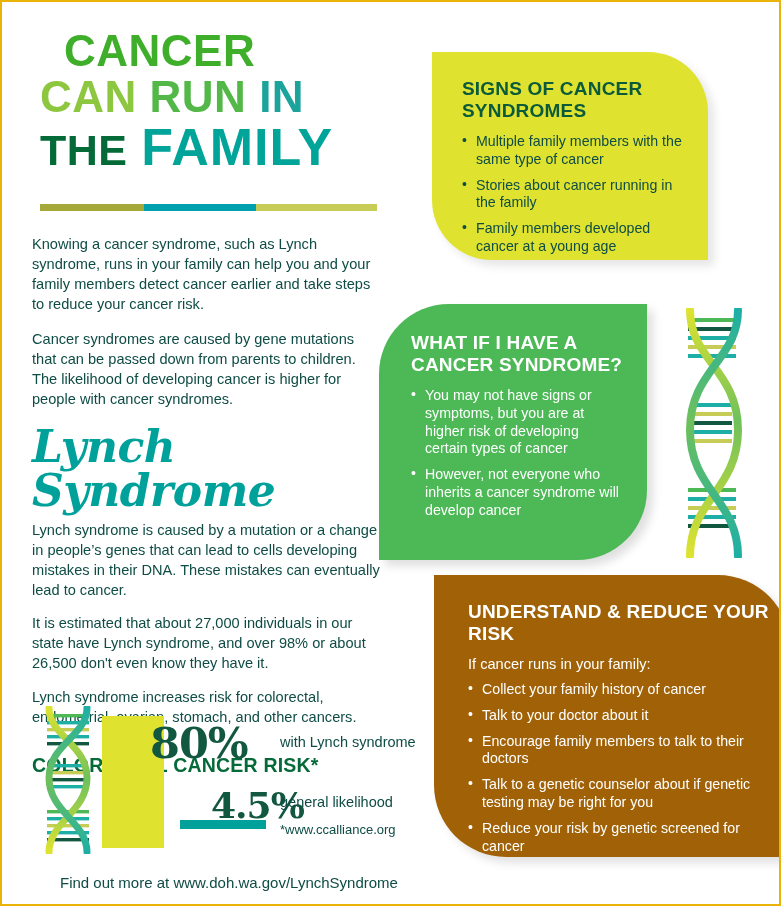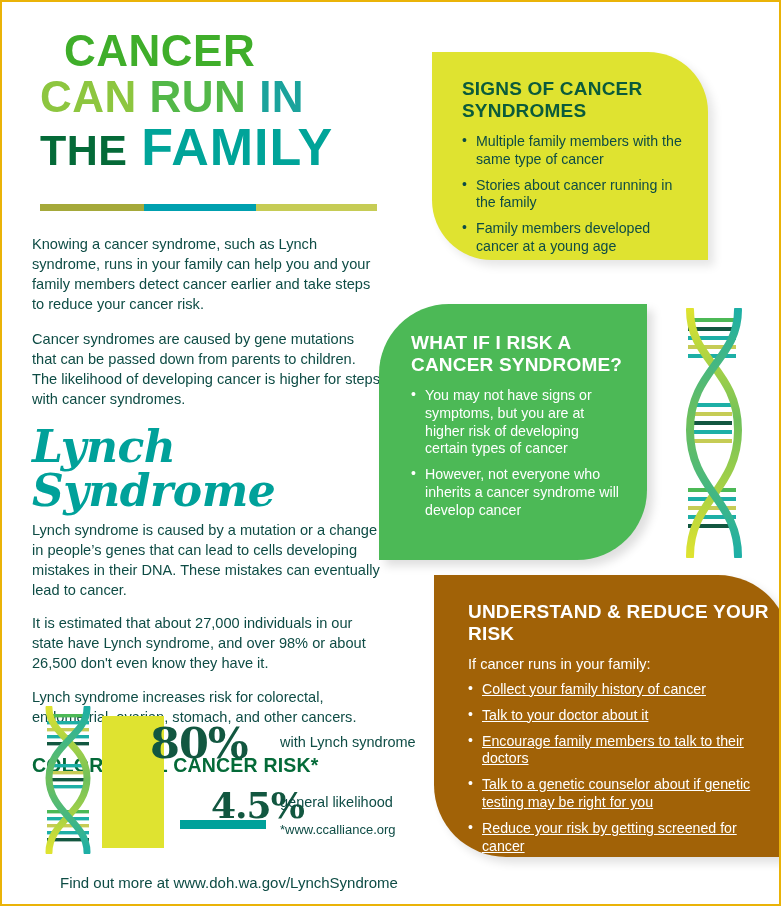--- a/index.html
+++ b/index.html
@@ -129,21 +129,21 @@
   .card-teal{
     left:432px;top:573px;width:356px;height:282px;
     background:#a16207;
     border-radius:0 72px 0 72px;
     padding:26px 20px 0 34px;
     box-shadow:6px 6px 10px rgba(0,0,0,0.12);
     z-index:3;
   }
   .card-teal h2{color:#ffffff;}
   .card-teal .lead{color:#ffffff;font-size:14.6px;margin:0 0 9px 0;}
-  .card-teal li{color:#ffffff;text-decoration:underline;}
+  .card-teal li{color:#ffffff;}
   .card-teal li:before{color:#ffffff;}
 
   
   .dna-right{position:absolute;left:676px;top:306px;width:72px;height:250px;z-index:1;}
   .dna-left{position:absolute;left:33px;top:704px;width:66px;height:148px;z-index:2;}
 </style>
 </head>
 <body>
 
 <div class="page">
@@ -162,21 +162,21 @@
   </div>
 
   <div class="divider">
     <span class="dv1"></span>
     <span class="dv2"></span>
     <span class="dv3"></span>
   </div>
 
   <div class="body-col">
     <p class="para">Knowing a cancer syndrome, such as Lynch syndrome, runs in your family can help you and your family members detect cancer earlier and take steps to reduce your cancer risk.</p>
-    <p class="para">Cancer syndromes are caused by gene mutations that can be passed down from parents to children. The likelihood of developing cancer is higher for steps with cancer syndromes.</p>
+    <p class="para">Cancer syndromes are caused by gene mutations that can be passed down from parents to children. The likelihood of developing cancer is higher for people with cancer syndromes.</p>
 
     <div class="script-head">Lynch Syndrome</div>
 
     <p class="para tight">Lynch syndrome is caused by a mutation or a change in people’s genes that can lead to cells developing mistakes in their DNA. These mistakes can eventually lead to cancer.</p>
     <p class="para tight">It is estimated that about 27,000 individuals in our state have Lynch syndrome, and over 98% or about 26,500 don't even know they have it.</p>
     <p class="para tight">Lynch syndrome increases risk for colorectal, endometrial, ovarian, stomach, and other cancers.</p>
 
     <div class="section-head">COLORECTAL CANCER RISK*</div>
   </div>
 
@@ -230,21 +230,21 @@
   <div class="card card-yellow">
     <h2>SIGNS OF CANCER SYNDROMES</h2>
     <ul>
       <li>Multiple family members with the same type of cancer</li>
       <li>Stories about cancer running in the family</li>
       <li>Family members developed cancer at a young age</li>
     </ul>
   </div>
 
   <div class="card card-green">
-    <h2>WHAT IF I RISK A CANCER SYNDROME?</h2>
+    <h2>WHAT IF I HAVE A CANCER SYNDROME?</h2>
     <ul>
       <li>You may not have signs or symptoms, but you are at higher risk of developing certain types of cancer</li>
       <li>However, not everyone who inherits a cancer syndrome will develop cancer</li>
     </ul>
   </div>
 
   <div class="dna-right">
     <svg viewBox="0 0 72 250" width="72" height="250" aria-hidden="true">
       <defs>
         <linearGradient id="gr1" x1="0" y1="0" x2="0" y2="1">
@@ -281,17 +281,17 @@
   </div>
 
   <div class="card card-teal">
     <h2>UNDERSTAND &amp; REDUCE YOUR RISK</h2>
     <p class="lead">If cancer runs in your family:</p>
     <ul>
       <li>Collect your family history of cancer</li>
       <li>Talk to your doctor about it</li>
       <li>Encourage family members to talk to their doctors</li>
       <li>Talk to a genetic counselor about if genetic testing may be right for you</li>
-      <li>Reduce your risk by getting screened for cancer</li>
+      <li>Reduce your risk by genetic screened for cancer</li>
     </ul>
   </div>
 
 </div>
 
 </body></html>

